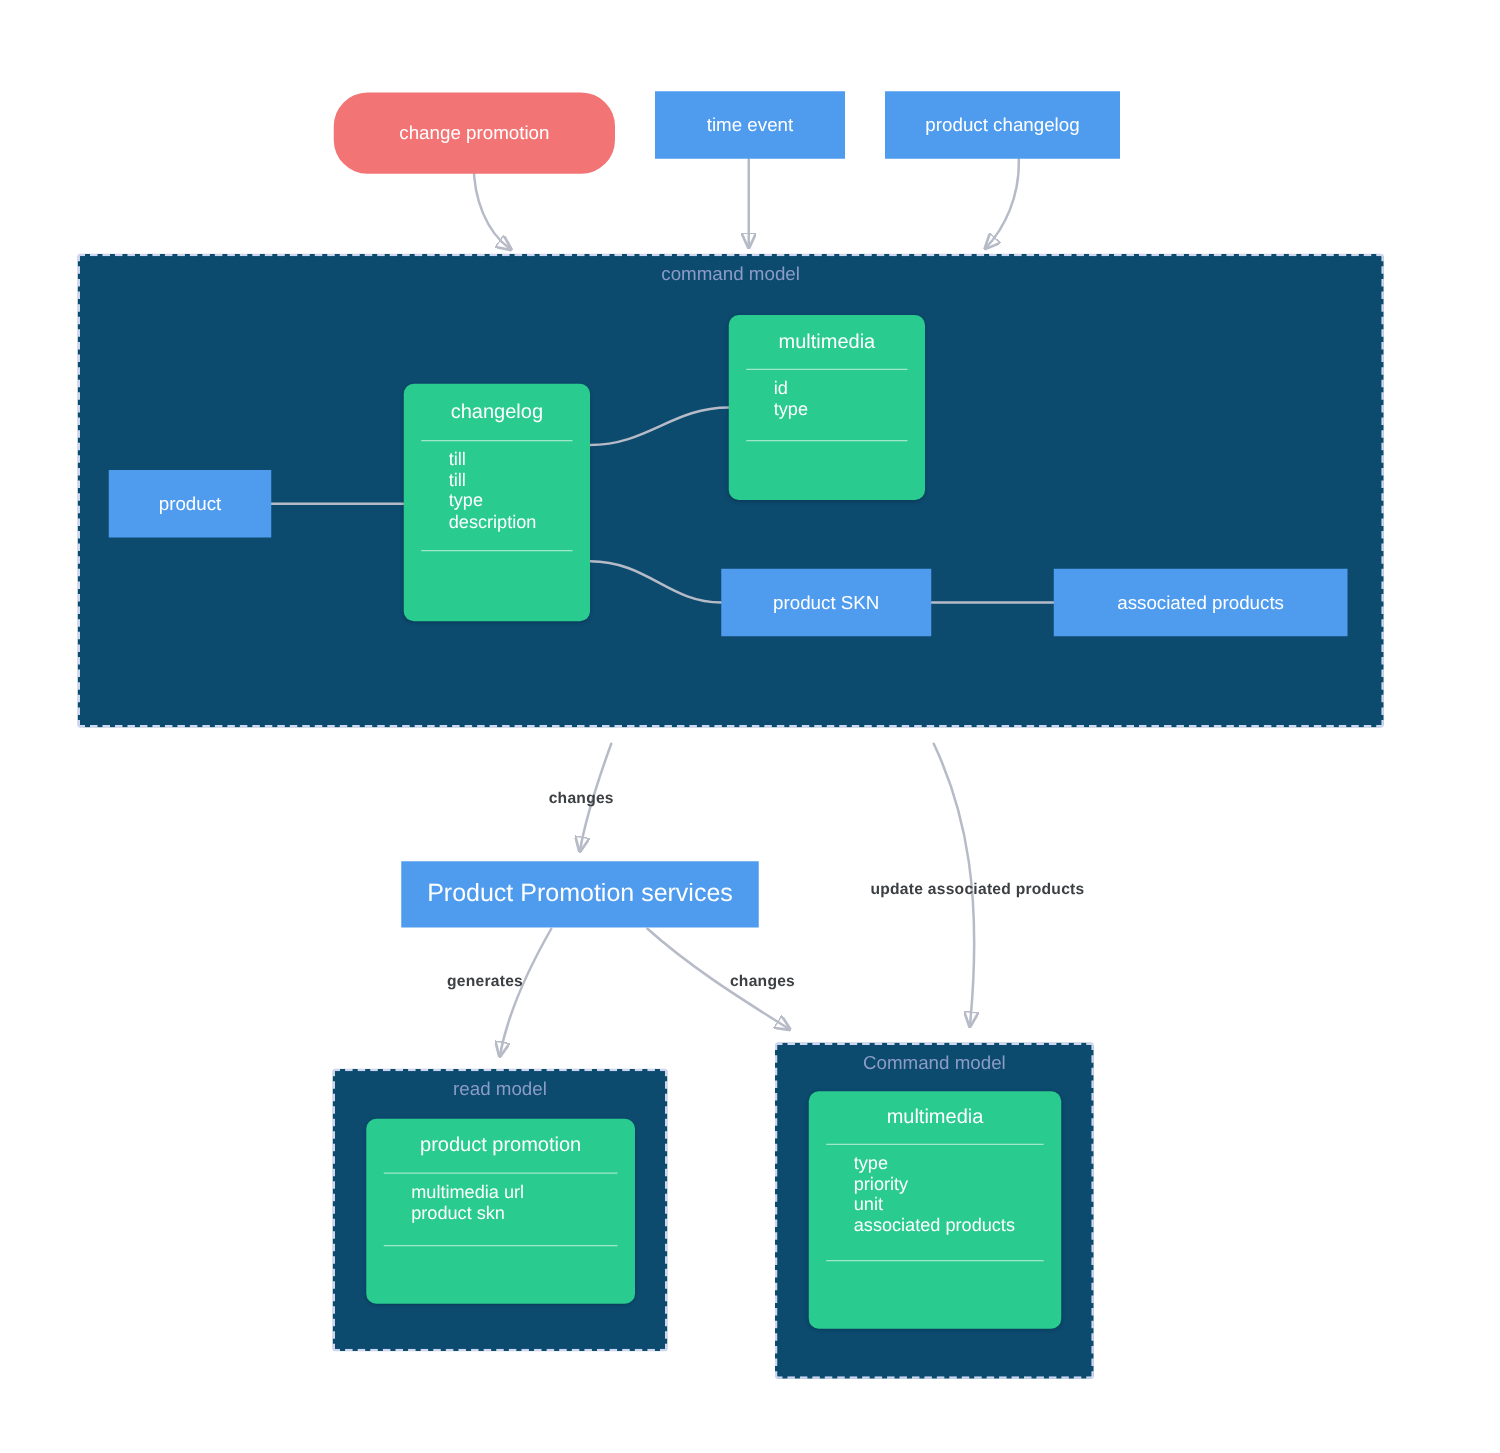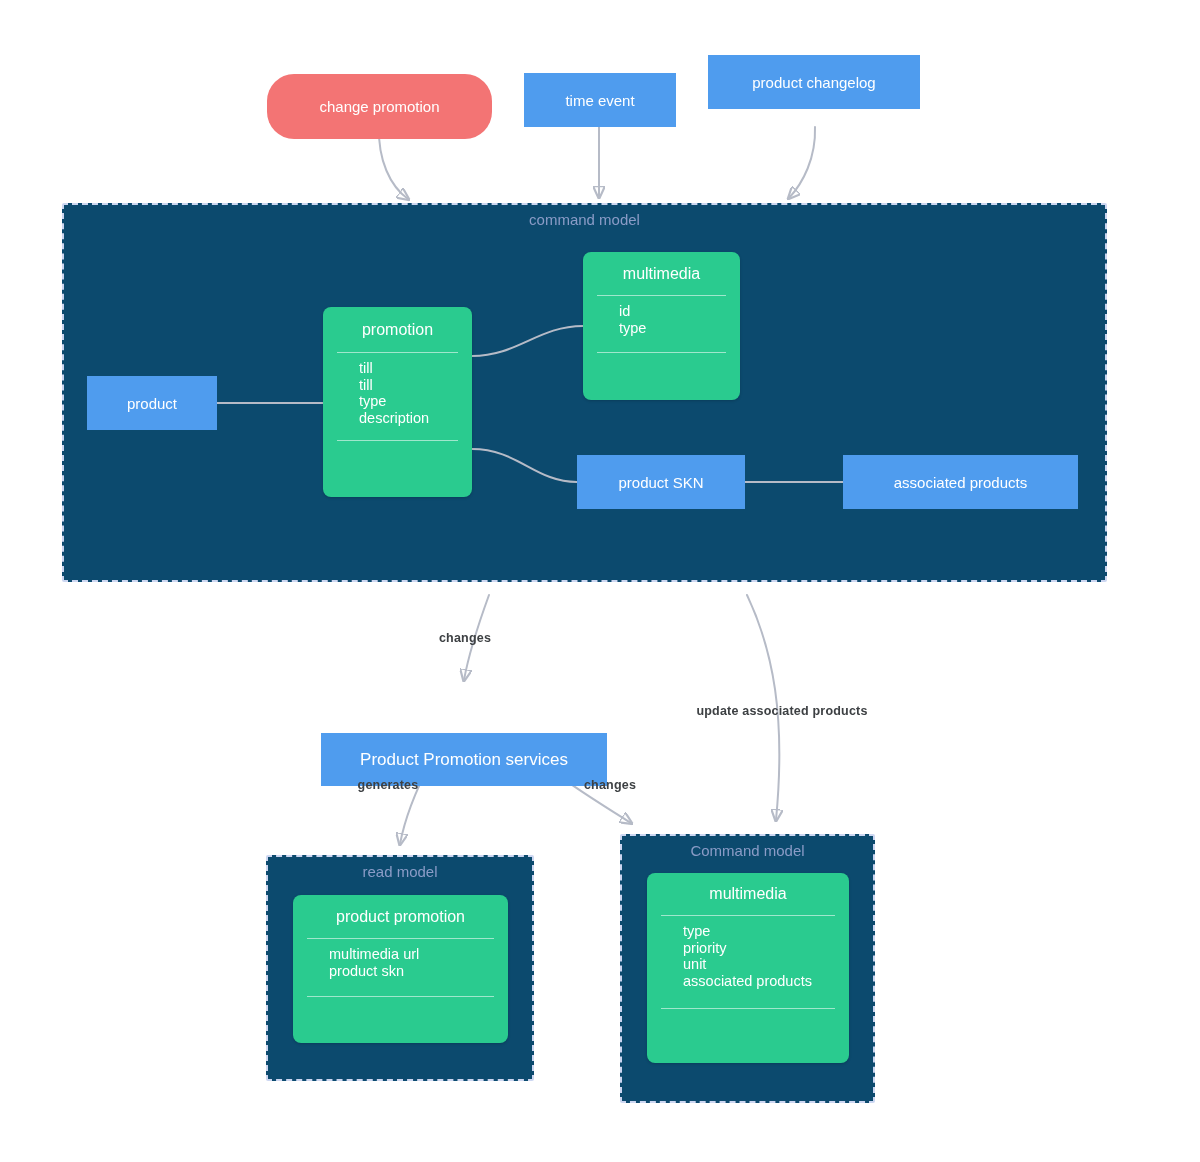--- a/index.html
+++ b/index.html
@@ -19,21 +19,21 @@
   
   svg.edges{position:absolute;left:0;top:0;z-index:2;}
   svg.edges path{stroke:#b6bbc7;stroke-width:2;fill:none;stroke-linecap:round;}
   
   .node{
     position:absolute;display:flex;align-items:center;justify-content:center;
     color:#ffffff;font-size:15px;text-align:center;z-index:3;box-sizing:border-box;
   }
   .node.blue{background:#4f9cee;}
   .node.red-pill{background:#f37474;border-radius:27px;}
-  .node.service{font-size:17px;margin-top:44px;}
+  .node.service{font-size:20px;}
   
   .card{
     position:absolute;background:#2acb8f;border-radius:8px;color:#ffffff;z-index:3;
     box-shadow:0 1px 3px rgba(0,0,0,0.18);box-sizing:border-box;
   }
   .card-title{
     position:absolute;left:0;right:0;top:0;display:flex;align-items:center;justify-content:center;
     font-size:16px;
     text-align:right;
   }
@@ -80,30 +80,30 @@
     <path d="M 441 743 C 421 778 406 812 400 844" marker-end="url(#arrow)"></path>
     <path d="M 518 743 C 556 777 601 804 631 823" marker-end="url(#arrow)"></path>
   </svg>
 
   <div class="node red-pill" style="left:267px;top:74px;width:225px;height:65px">
     <span>change promotion</span>
   </div>
   <div class="node blue" style="left:524px;top:73px;width:152px;height:54px">
     <span>time event</span>
   </div>
-  <div class="node blue" style="left:708px;top:55px;width:212px;height:54px">
+  <div class="node blue" style="left:708px;top:73px;width:188px;height:54px">
     <span>product changelog</span>
   </div>
 
   <div class="node blue" style="left:87px;top:376px;width:130px;height:54px">
     <span>product</span>
   </div>
 
   <div class="card" style="left:323px;top:307px;width:149px;height:190px">
-    <div class="card-title" style="height:45px">promotion</div>
+    <div class="card-title" style="height:45px">changelog</div>
     <div class="card-hr" style="top:45px"></div>
     <div class="card-fields" style="top:53px">
       <div>till</div>
       <div>till</div>
       <div>type</div>
       <div>description</div>
     </div>
     <div class="card-hr" style="top:133px"></div>
   </div>
 

